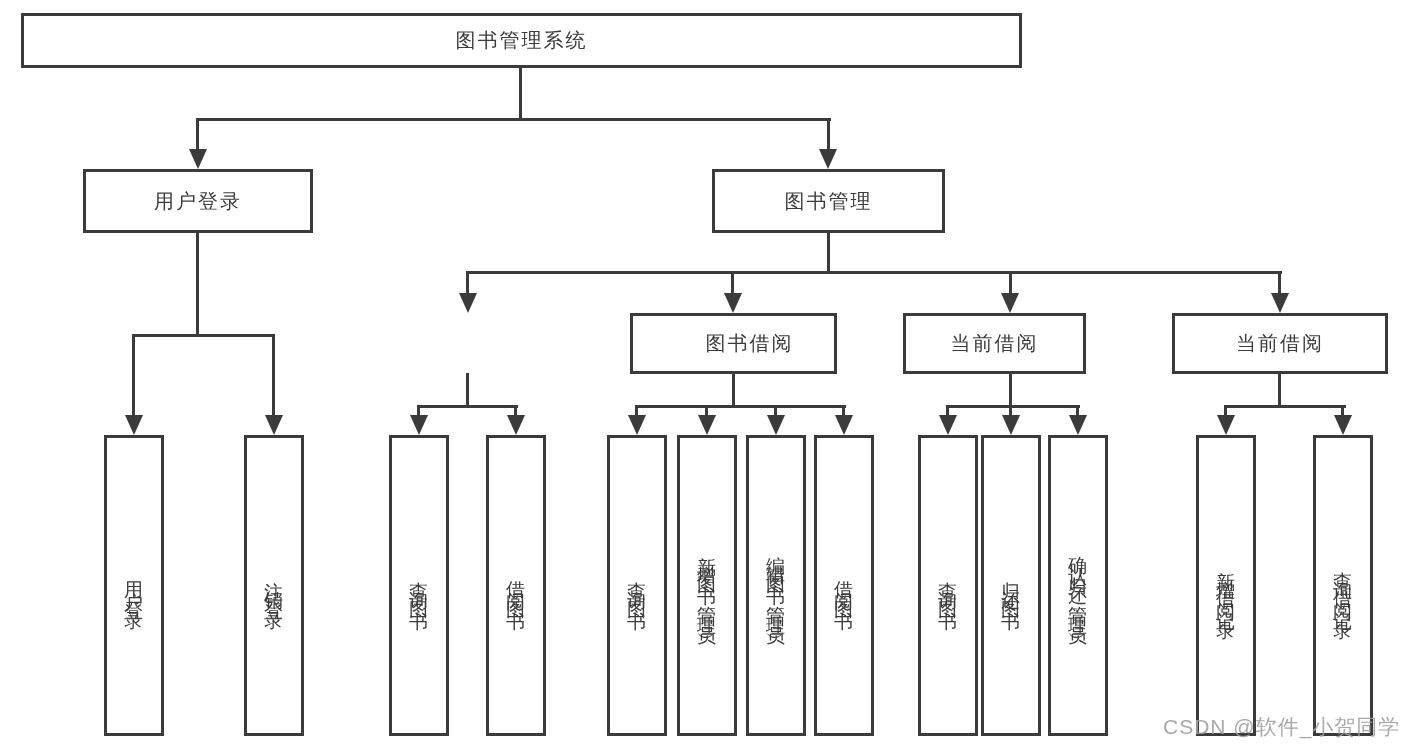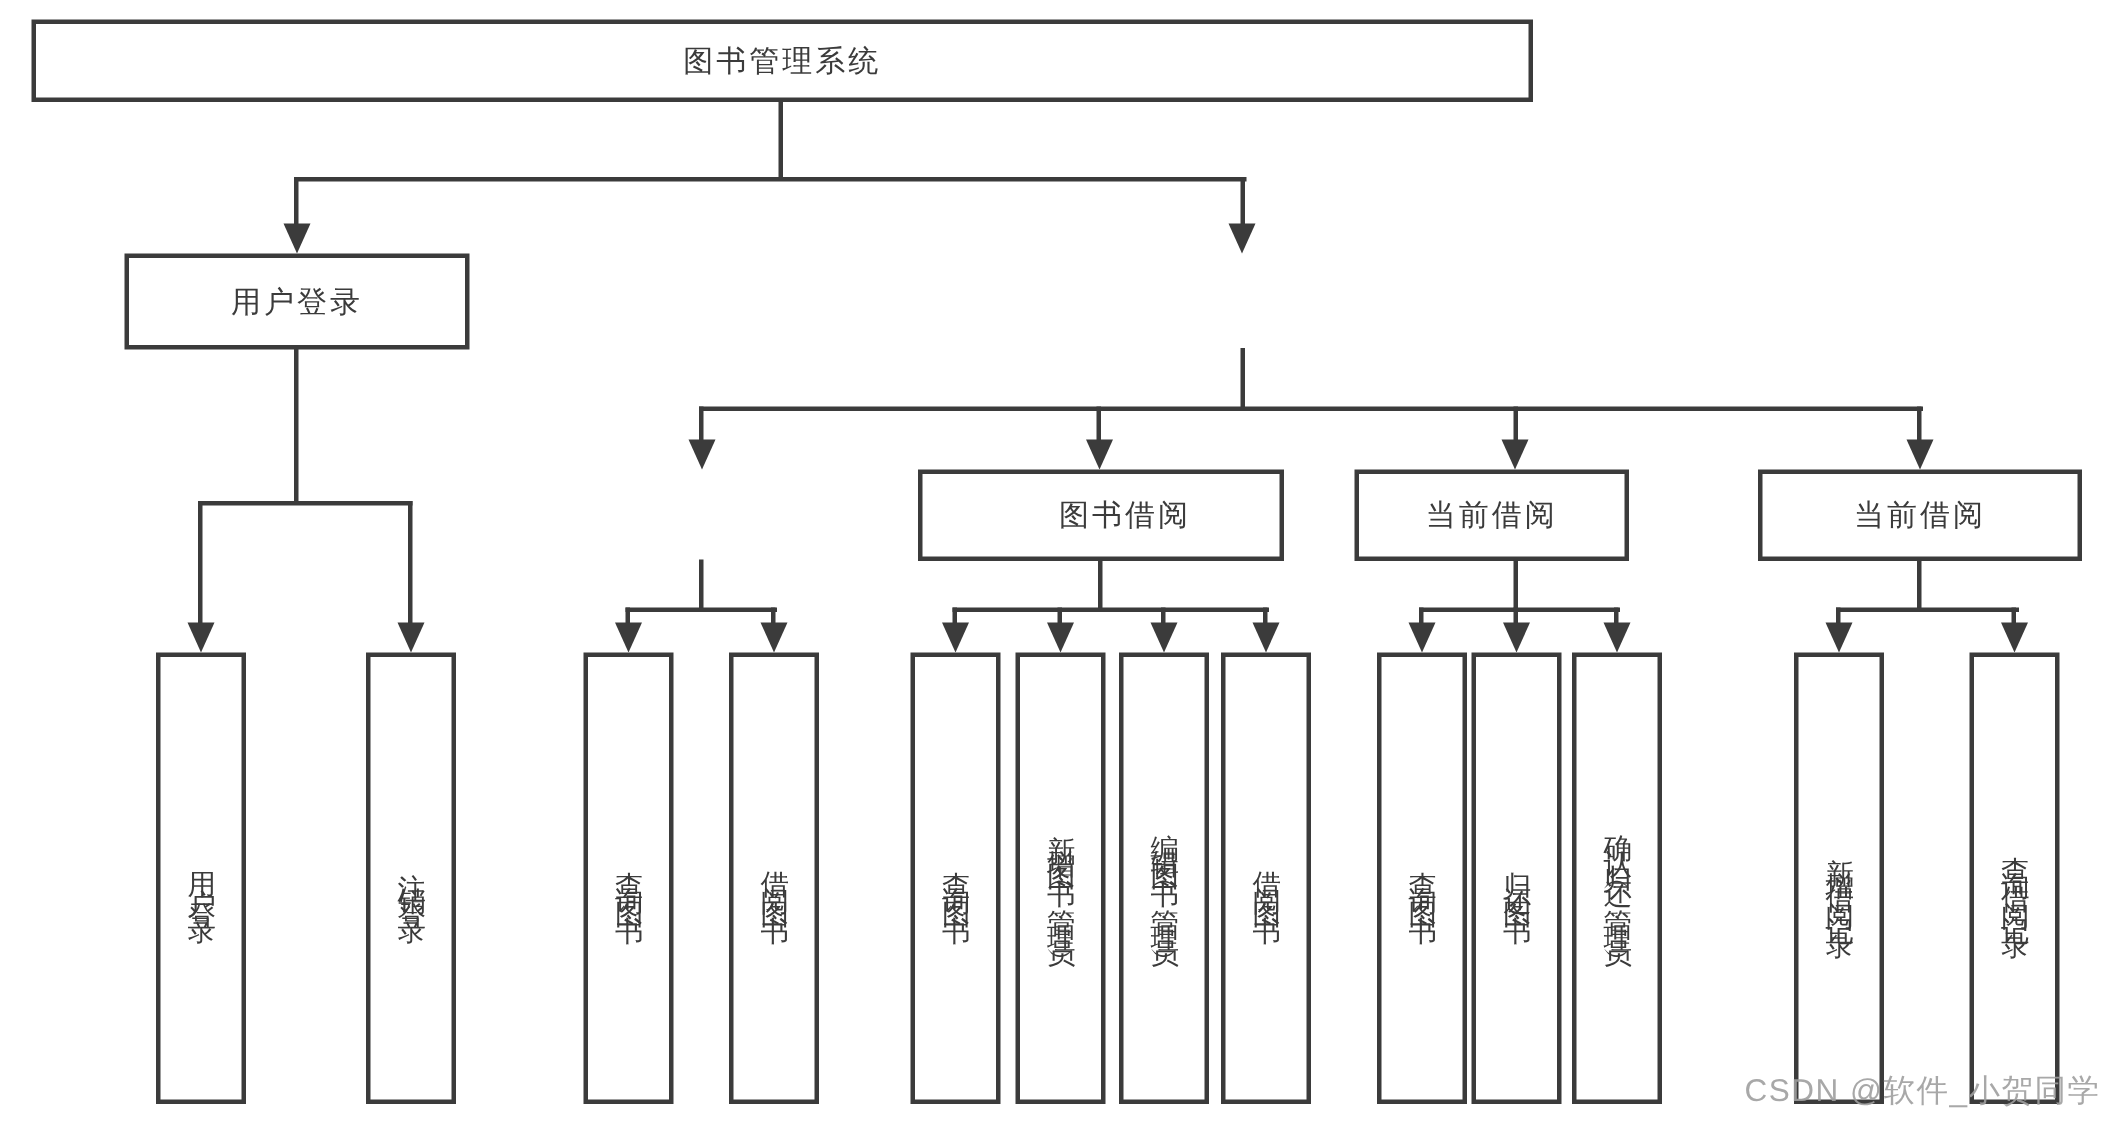--- a/index.html
+++ b/index.html
@@ -60,40 +60,43 @@
   <div class="vl" style="left:519px; top:67px; height:53px;"></div>
   <div class="hl" style="left:197px; top:118px; width:634px;"></div>
   <div class="vl" style="left:196px; top:118px; height:33px;"></div>
   <div class="ah" style="left:189px; top:149px;"></div>
   <div class="vl" style="left:827px; top:118px; height:33px;"></div>
   <div class="ah" style="left:819px; top:149px;"></div>
 
   <div class="box hlabel" style="left:83px; top:169px; width:230px; height:64px;">
     <span>用户登录</span>
   </div>
+  <div class="box hlabel" style="left:712px; top:169px; width:233px; height:64px;">
+    <span>图书管理</span>
+  </div>
 
   <div class="vl" style="left:196px; top:232px; height:104px;"></div>
   <div class="hl" style="left:132px; top:334px; width:143px;"></div>
   <div class="vl" style="left:132px; top:334px; height:82px;"></div>
   <div class="ah" style="left:125px; top:415px;"></div>
   <div class="vl" style="left:272px; top:334px; height:82px;"></div>
   <div class="ah" style="left:265px; top:415px;"></div>
 
   <div class="vl" style="left:827px; top:232px; height:42px;"></div>
   <div class="hl" style="left:466px; top:271px; width:816px;"></div>
   <div class="vl" style="left:466px; top:271px; height:24px;"></div>
   <div class="ah" style="left:459px; top:293px;"></div>
   <div class="vl" style="left:731px; top:271px; height:24px;"></div>
   <div class="ah" style="left:724px; top:293px;"></div>
   <div class="vl" style="left:1009px; top:271px; height:24px;"></div>
   <div class="ah" style="left:1001px; top:293px;"></div>
   <div class="vl" style="left:1278px; top:271px; height:24px;"></div>
   <div class="ah" style="left:1271px; top:293px;"></div>
 
-  <div class="box hlabel" style="left:612px; top:313px; width:244px; height:61px;padding-left:32px;">
+  <div class="box hlabel" style="left:630px; top:313px; width:207px; height:61px;padding-left:32px;">
     <span>图书借阅</span>
   </div>
   <div class="box hlabel" style="left:903px; top:313px; width:183px; height:61px;">
     <span>当前借阅</span>
   </div>
   <div class="box hlabel" style="left:1172px; top:313px; width:216px; height:61px;">
     <span>当前借阅</span>
   </div>
 
   <div class="vl" style="left:466px; top:373px; height:34px;"></div>

